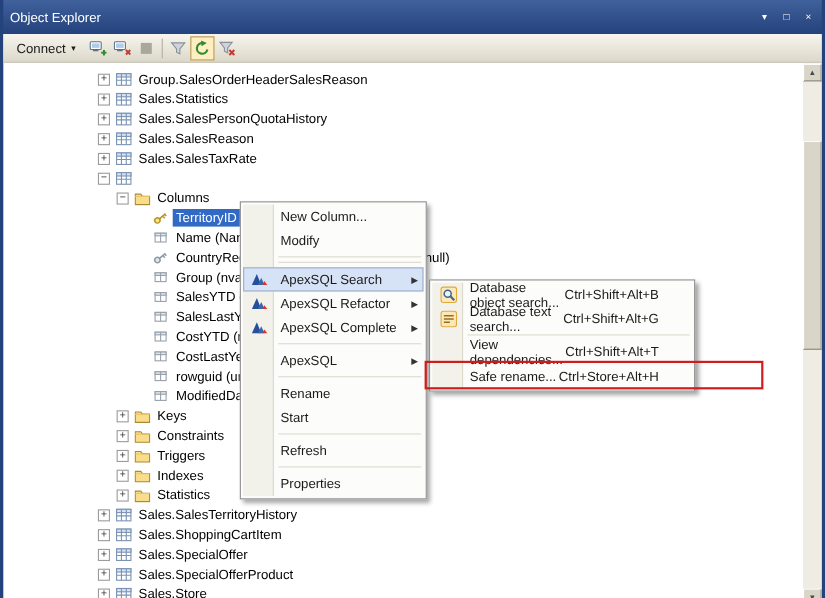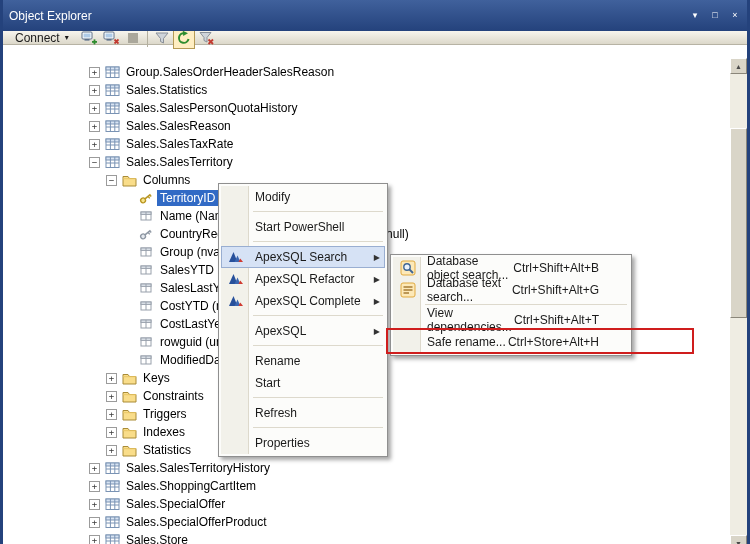--- a/index.html
+++ b/index.html
@@ -5,21 +5,21 @@
   html,body{margin:0;padding:0;background:#8c8c8c;}
   .window{position:relative;width:750px;height:544px;box-sizing:border-box;background:#24427c;
           padding:0 3px 3px 3px;font-family:"Liberation Sans",sans-serif;overflow:hidden;}
   .titlebar{height:31px;display:flex;align-items:center;padding:0 4px 0 6px;color:#fff;
             font-size:12px;background:linear-gradient(#40619c,#24427c);}
   .title{flex:1;}
   .tb-btns{display:flex;gap:4px;align-items:center;}
   .tb-btn{width:16px;height:14px;display:flex;align-items:center;justify-content:center;
           color:#fff;font-size:9px;line-height:1;}
   .content{position:relative;height:520px;background:#fff;overflow:hidden;}
-  .toolbar{height:14px;box-sizing:border-box;background:linear-gradient(#f7f5ee,#dcd8ca);
+  .toolbar{height:26px;box-sizing:border-box;background:linear-gradient(#f7f5ee,#dcd8ca);
            border-bottom:1px solid #b7b3a4;display:flex;align-items:center;padding:0 4px;gap:1px;}
   .connect-btn{display:flex;align-items:center;gap:5px;font-size:12px;font-family:inherit;
                background:transparent;border:1px solid transparent;padding:2px 7px;height:22px;color:#1a1a1a;}
   .dd{font-size:8px;}
   .tbi{width:22px;height:22px;display:inline-flex;align-items:center;justify-content:center;box-sizing:border-box;}
   .tbi[data-name="refresh-icon"]{border:1px solid #b59a55;background:#ffeec2;}
   .tsep{width:1px;height:18px;background:#b3af9f;margin:0 3px;}
   .tree{position:absolute;top:27px;left:0;right:17px;bottom:0;padding-top:5px;font-size:12px;
         overflow:hidden;color:#000;}
   .tree-row{height:18px;display:flex;align-items:center;white-space:nowrap;}
@@ -185,21 +185,20 @@
           <span class="expand" data-name="collapse-icon">−</span>
           <span class="ticon" data-name="table-icon">
             <svg width="15" height="14" viewBox="0 0 15 14">
               <rect x="1" y="2" width="13" height="10.5" fill="#fff" stroke="#7a93b4"></rect>
               <rect x="1" y="2" width="13" height="3" fill="#d7e3f2" stroke="#7a93b4"></rect>
               <line x1="5.4" y1="2" x2="5.4" y2="12.5" stroke="#7a93b4"></line>
               <line x1="9.8" y1="2" x2="9.8" y2="12.5" stroke="#7a93b4"></line>
               <line x1="1" y1="8" x2="14" y2="8" stroke="#7a93b4"></line>
             </svg>
           </span>
-          <span class="lbl" data-name="tree-row-label">Sales.SalesTerritory</span>
         </div>
         <div class="tree-row" data-name="tree-row" style="padding-left: 103px;">
           <span class="expand" data-name="collapse-icon">−</span>
           <span class="ticon" data-name="folder-icon">
             <svg width="15" height="13" viewBox="0 0 15 13">
               <path d="M1 2.5 L6 2.5 L7.5 4.5 L14 4.5 L14 12 L1 12 Z" fill="#f9dd8a" stroke="#a98b36"></path>
               <path d="M1 4.7 L14 4.7" stroke="#e8c564"></path>
             </svg>
           </span>
           <span class="lbl" data-name="tree-row-label">Columns</span>
@@ -436,27 +435,27 @@
           <span class="lbl" data-name="tree-row-label">Sales.Store</span>
         </div>
       </div>
     <div class="scrollbar" data-name="vertical-scrollbar">
       <div class="sb-btn up" data-name="scroll-up-button">▲</div>
       <div class="sb-thumb" data-name="scrollbar-thumb"></div>
       <div class="sb-btn down" data-name="scroll-down-button">▼</div>
     </div>
   </div>
   <div class="menu" id="context-menu" data-name="context-menu">
+      <div class="mi" data-name="menu-item-new-column">
+        <span data-name="menu-item-label">New Column...</span>
+      </div>
       <div class="mi" data-name="menu-item-modify">
         <span data-name="menu-item-label">Modify</span>
       </div>
       <div class="msep" data-name="menu-separator"></div>
-      <div class="mi" data-name="menu-item-start-powershell">
-        <span data-name="menu-item-label">Start PowerShell</span>
-      </div>
       <div class="msep" data-name="menu-separator"></div>
       <div class="mi hl" data-name="menu-item-apexsql-search">
         <span class="mi-icon" data-name="apexsql-icon"><svg width="16" height="16" viewBox="0 0 16 16">
             <polygon points="1,13 5.5,3 9.5,13" fill="#27509b"></polygon>
             <polygon points="6.5,13 9.5,6.5 12.5,13" fill="#3a66b0"></polygon>
             <polygon points="10.5,13 12.3,9.5 15,13" fill="#cf3a30"></polygon>
           </svg></span>
         <span data-name="menu-item-label">ApexSQL Search</span>
         <span class="mi-arrow" data-name="submenu-arrow-icon">▶</span>
       </div>

